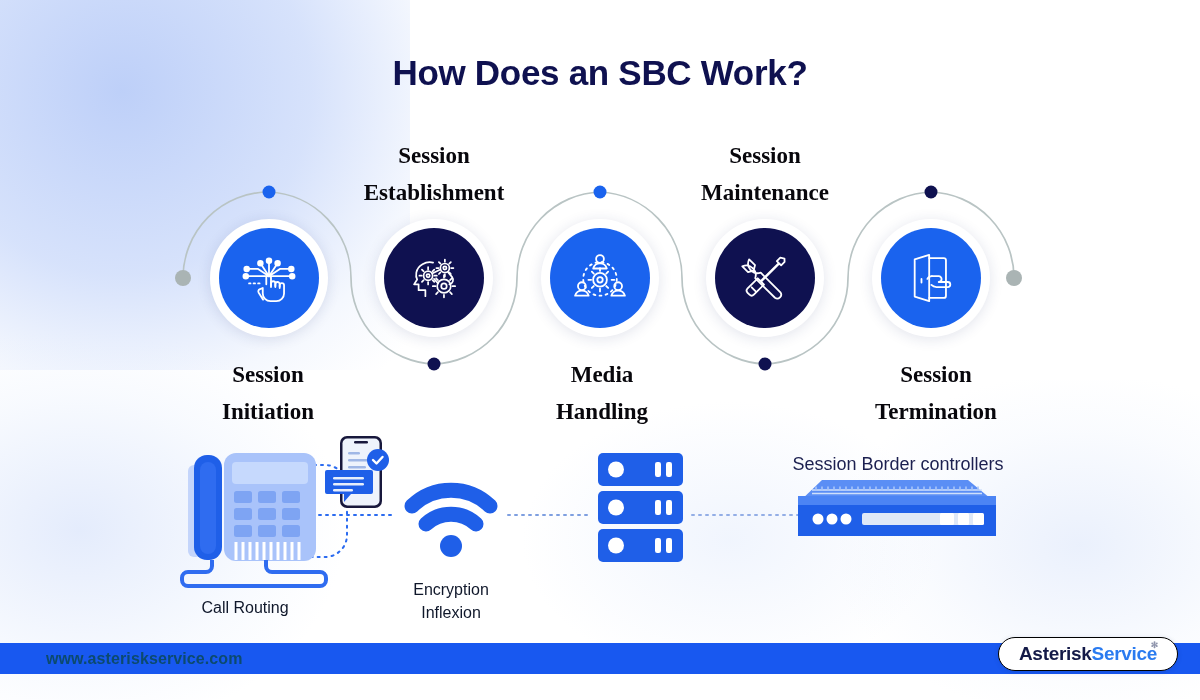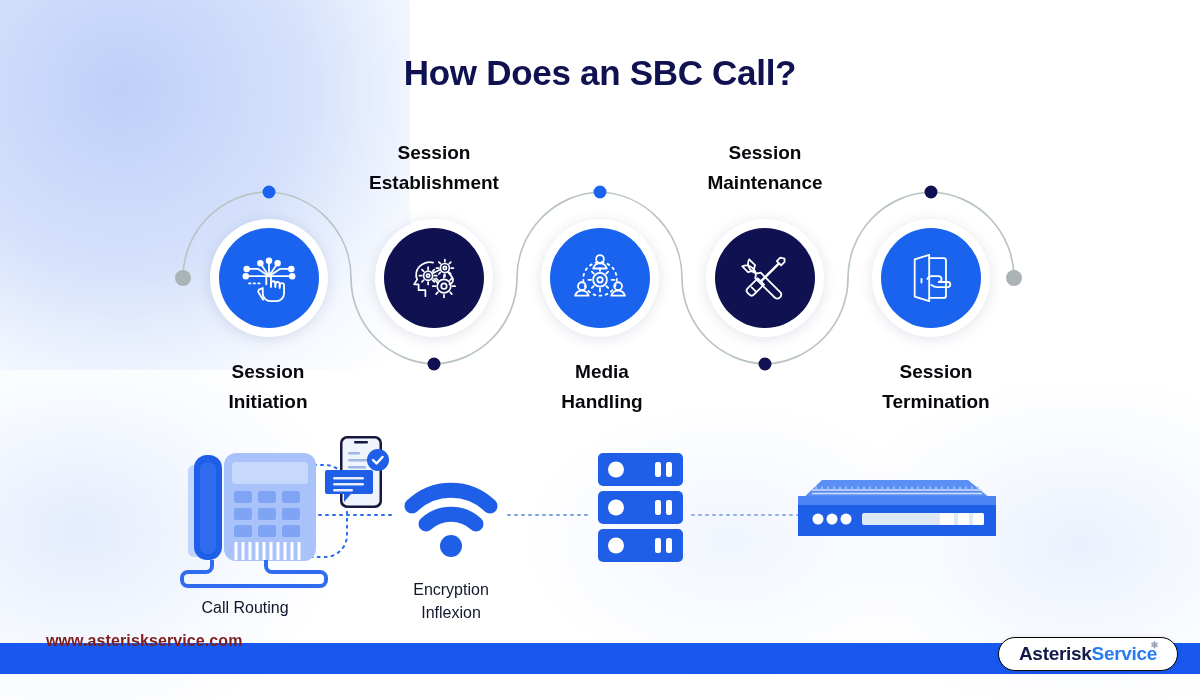--- a/index.html
+++ b/index.html
@@ -52,43 +52,43 @@
     box-shadow:0 2px 14px rgba(30,50,110,.13);
   }
   .step-disc {
     position:absolute; border-radius:50%;
     display:flex; align-items:center; justify-content:center;
   }
   .step-disc svg { display:block; }
 
   .step-label {
     position:absolute; text-align:center;
-    font-size:19px; font-weight:bold; line-height:1.6;
-    color:#08070c; white-space:pre-line;
+    font-size:23px; font-weight:bold; line-height:1.6;
+    color:#08070c; white-space:pre-line;font-family:Liberation Serif, serif;
   }
 
   
   #flow-section { position:absolute; left:0; top:420px; width:1200px; height:220px; }
   .flow-caption {
     position:absolute; text-align:center; line-height:1.45;
     font-size:16px; color:#0f172a; white-space:pre-line;
   }
   #sbc-caption {
     position:absolute; text-align:center;
     font-size:18px; color:#1c2050;
   }
 
   
   #footer-bar {
     position:absolute; left:0; top:643px; width:1200px; height:31px;
     background:#1858f0;
   }
   #footer-url {
-    position:absolute; left:46px; top:632px;
-    font-size:16px; font-weight:bold; color:#7f1d1d; letter-spacing:.1px;
+    position:absolute; left:46px; top:650px;
+    font-size:16px; font-weight:bold; color:#0c4a6e; letter-spacing:.1px;
   }
   #logo-badge {
     position:absolute; left:998px; top:637px; width:180px; height:34px;
     background:#ffffff; border:1px solid #000000; border-radius:22px;
     display:flex; align-items:center; justify-content:center;
     box-shadow:0 1px 5px rgba(20,40,90,.14);
   }
   #logo-tab {
     position:absolute; left:985px; top:643px; width:26px; height:31px;
     background:#1858f0;
@@ -102,21 +102,21 @@
   }
 </style>
 </head>
 <body>
 
 <div id="bg-glow-tl"></div>
 <div id="bg-glow-bl"></div>
 <div id="bg-glow-br"></div>
 <div id="bg-glow-mid"></div>
 
-<div id="page-title">How Does an SBC Call?</div>
+<div id="page-title">How Does an SBC Work?</div>
 
 <div id="process-section">
 
   <svg id="process-svg" width="1200" height="420" viewBox="0 0 1200 420">
 
     <g fill="none" stroke="#b9c4c4" stroke-width="1.7" stroke-linecap="round">
       <path d="M183,278
                A 86,86 0 0 1 269,192
                A 86,86 0 0 1 351,278
                A 86,86 0 0 0 434,364
@@ -342,20 +342,21 @@
       <rect x="862" y="93" width="120" height="12" rx="2" fill="#dfe8f7"></rect>
       <rect x="940" y="93" width="14" height="12" rx="1.5" fill="#ffffff"></rect>
       <rect x="958" y="93" width="11" height="12" rx="1.5" fill="#ffffff"></rect>
       <rect x="973" y="93" width="11" height="12" rx="1.5" fill="#ffffff"></rect>
     </g>
   </svg>
 
   <div class="flow-caption" style="left:145px; top:176px; width:200px;">Call Routing</div>
   <div class="flow-caption" style="left:351px; top:158px; width:200px;">Encryption
 Inflexion</div>
+  <div id="sbc-caption" style="left:768px; top:34px; width:260px;">Session Border controllers</div>
 </div>
 
 <div id="footer-bar"></div>
 <div id="footer-url">www.asteriskservice.com</div>
 <div id="logo-tab"></div>
 <div id="logo-badge">
   <span class="logo-text">
     <span id="logo-asterisk">Asterisk</span><span id="logo-service">Service</span>
     <span id="logo-star">✻</span>
   </span>

